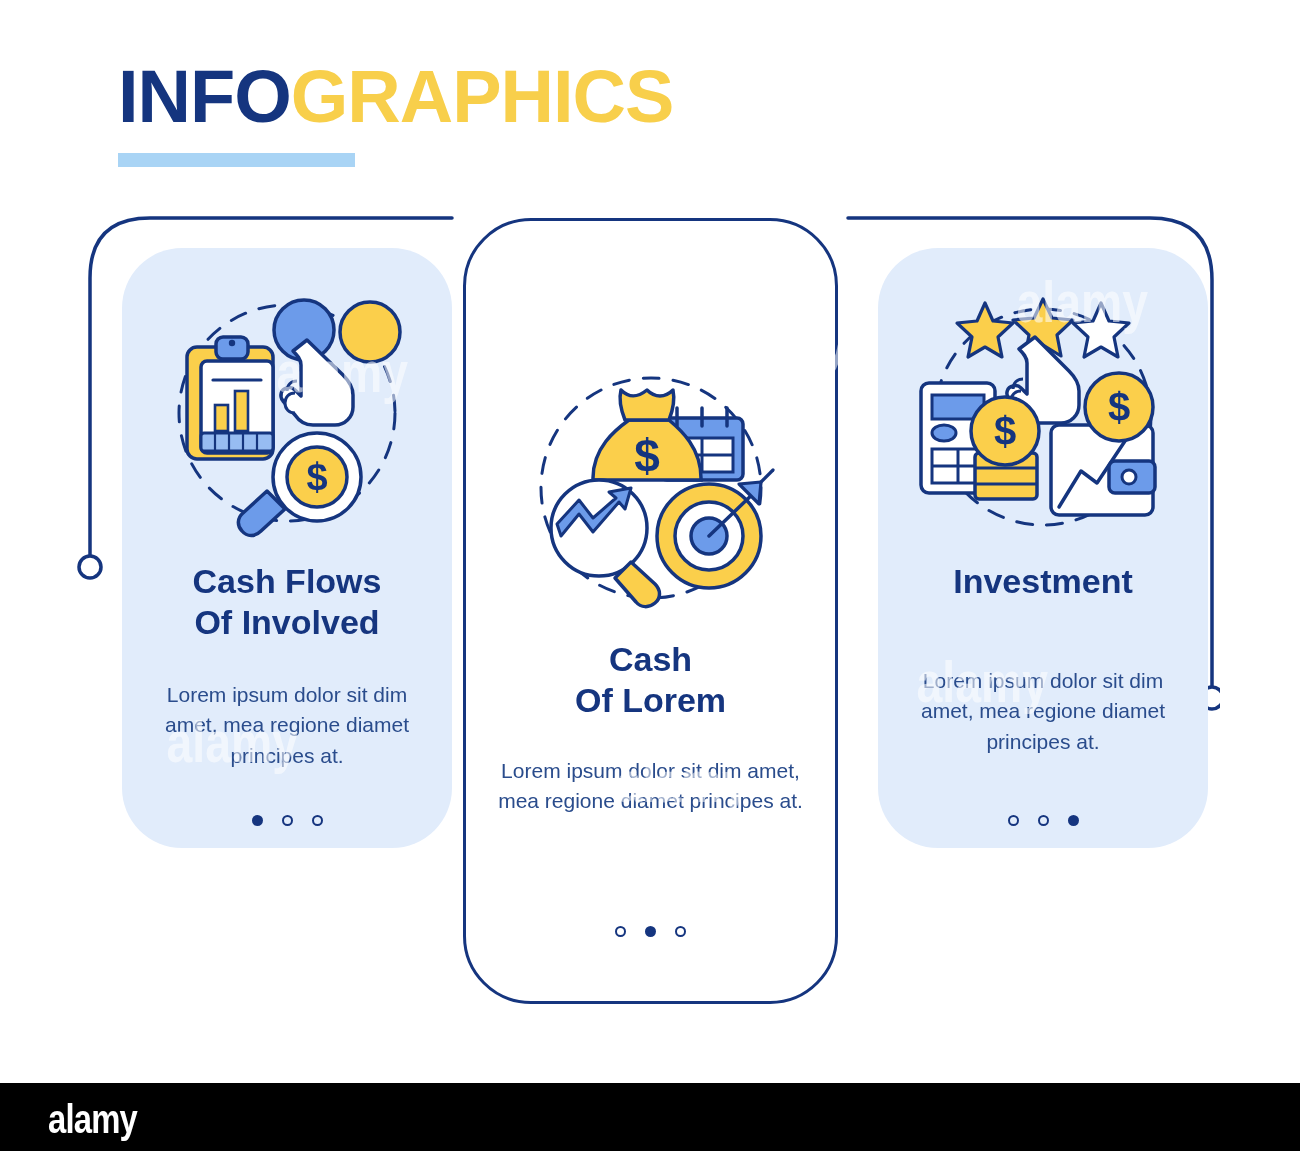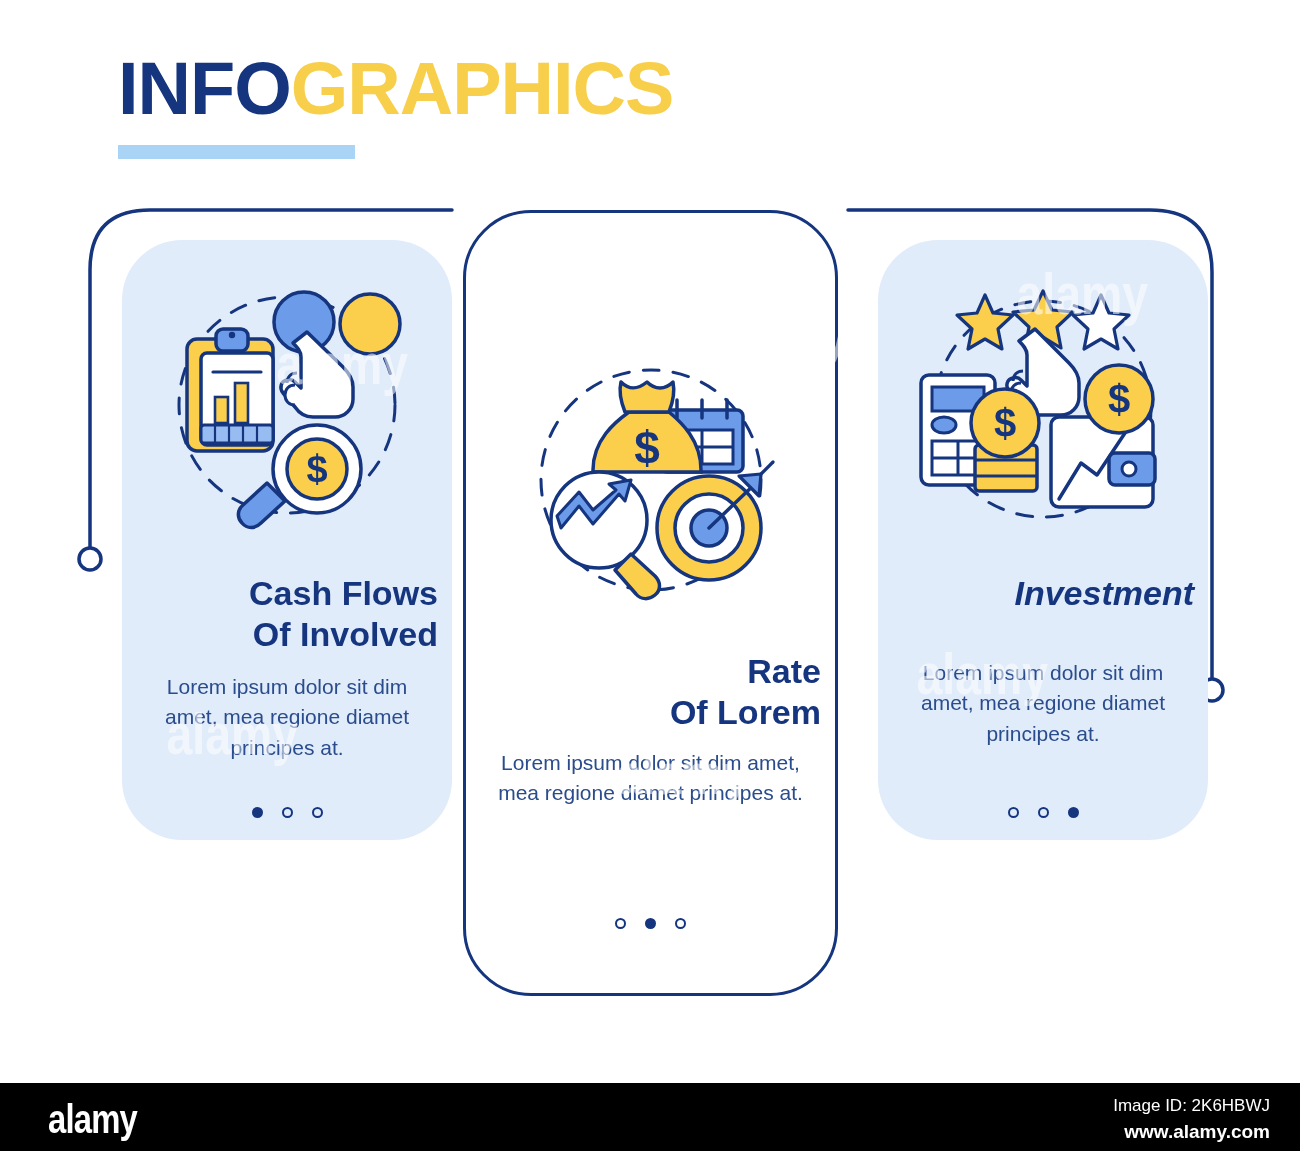--- a/index.html
+++ b/index.html
@@ -3,21 +3,21 @@
 <meta charset="utf-8">
 <style>
   html,body{margin:0;padding:0;}
   body{
     width:1300px;height:1151px;
     background:#ffffff;
     font-family:"Liberation Sans", sans-serif;
     overflow:hidden;
     position:relative;
   }
-  .stage{position:absolute;left:0;top:0;width:1220px;height:1083px;background:#ffffff;overflow:hidden;padding-left:18px;}
+  .stage{position:absolute;left:0;top:8px;width:1220px;height:1083px;background:#ffffff;overflow:hidden;}
 
   
   .title-wrap{position:absolute;left:118px;top:52px;}
   .title{font-size:74px;font-weight:bold;letter-spacing:-1px;line-height:1;white-space:nowrap;}
   .title .t-dark{color:#15357F;}
   .title .t-gold{color:#F8CF4B;}
   .title-underline{position:absolute;left:118px;top:145px;width:237px;height:14px;background:#A9D4F5;}
 
   
   .connectors{position:absolute;left:0;top:0;width:1300px;height:1083px;pointer-events:none;}
@@ -32,26 +32,26 @@
   .card-2{left:463px;top:210px;width:375px;height:786px;}
   .card-3{left:878px;top:240px;width:330px;height:600px;}
 
   .icon-box{position:absolute;left:0;right:0;display:flex;justify-content:center;align-items:center;}
   .card-1 .icon-box{top:22px;height:290px;}
   .card-2 .icon-box{top:120px;height:290px;}
   .card-3 .icon-box{top:22px;height:290px;}
 
   .card-title{
     position:absolute;left:14px;right:14px;
-    text-align:right;color:#15357F;font-weight:bold;
-    font-size:34px;line-height:1.22;margin-top:20px;
+    text-align:center;color:#15357F;font-weight:bold;
+    font-size:34px;line-height:1.22;
   }
   .card-1 .card-title{top:313px;}
   .card-2 .card-title{top:418px;}
-  .card-3 .card-title{top:313px;font-style:italic;}
+  .card-3 .card-title{top:313px;}
 
   .card-body{
     position:absolute;left:24px;right:24px;
     text-align:center;color:#2A4C8C;
     font-size:21px;line-height:1.45;
   }
   .card-1 .card-body{top:432px;}
   .card-2 .card-body{top:535px;}
   .card-3 .card-body{top:418px;}
 
@@ -169,21 +169,21 @@
         <circle cx="188" cy="180" r="52" fill="#FBCF4B" stroke="#15357F" stroke-width="3.5"></circle>
         <circle cx="188" cy="180" r="34" fill="#FFFFFF" stroke="#15357F" stroke-width="3.5"></circle>
         <circle cx="188" cy="180" r="18" fill="#6C9BEA" stroke="#15357F" stroke-width="3.5"></circle>
         <path d="M188 180 L236 134" stroke="#15357F" stroke-width="3.5" stroke-linecap="round"></path>
         <path d="M218 128 L240 126 L238 148 Z" fill="#6C9BEA" stroke="#15357F" stroke-width="3.2" stroke-linejoin="round"></path>
         <path d="M240 126 L252 114" stroke="#15357F" stroke-width="3.2" stroke-linecap="round"></path>
       </svg>
     </div>
 
     <div class="card-title">
-      <span>Rate</span><br>
+      <span>Cash</span><br>
       <span>Of Lorem</span>
     </div>
 
     <div class="card-body">Lorem ipsum dolor sit dim amet, mea regione diamet principes at.</div>
 
     <div class="dots">
       <span class="dot off"></span>
       <span class="dot on"></span>
       <span class="dot off"></span>
     </div>
@@ -245,17 +245,13 @@
   <div class="wm" style="left:600px;top:740px;">alamy</div>
   <div class="wm" style="left:900px;top:640px;">alamy</div>
   <div class="wm" style="left:260px;top:330px;">alamy</div>
   <div class="wm" style="left:700px;top:300px;">alamy</div>
   <div class="wm" style="left:1000px;top:260px;">alamy</div>
 
 </div>
 
 <div class="footer">
   <div class="alamy-logo">alamy</div>
-  <div class="footer-right">
-    <div class="footer-id">Image ID: 2K6HBWJ</div>
-    <div class="footer-url">www.alamy.com</div>
-  </div>
 </div>
 
 </body></html>

